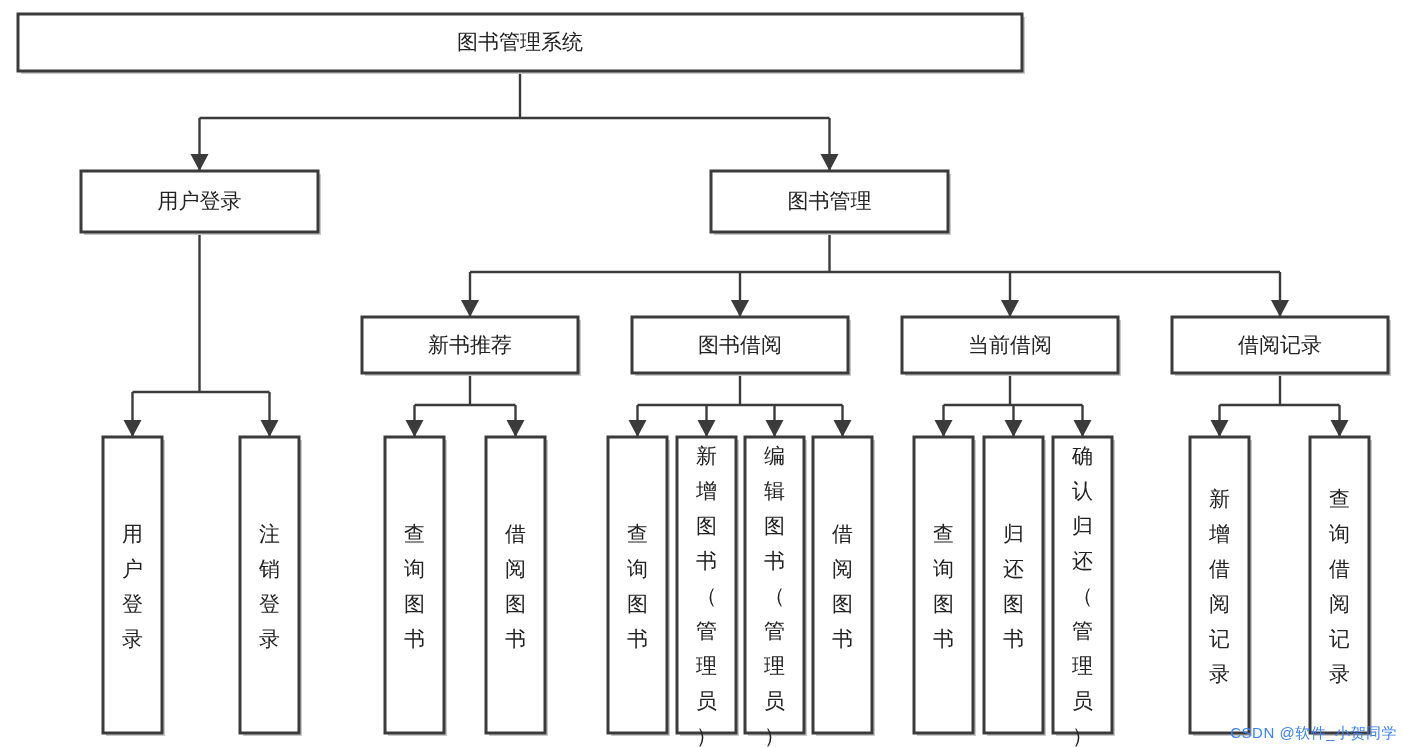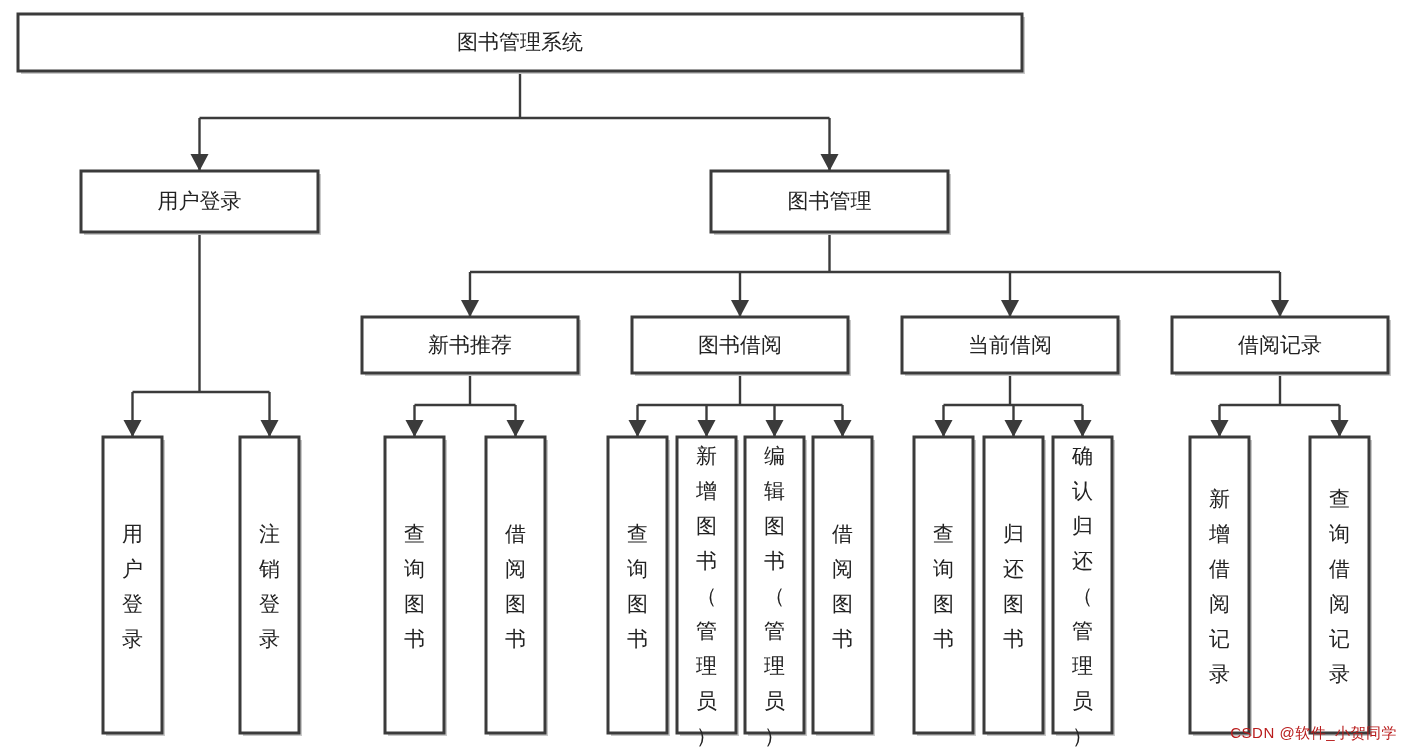--- a/index.html
+++ b/index.html
@@ -32,21 +32,21 @@
     fill:#222222;
     text-anchor:middle;
     font-family:"Liberation Sans","DejaVu Sans",sans-serif;
   }
   .label-v tspan{ font-size:21px; }
 
   .watermark{
     position:absolute;
     right:8px;bottom:4px;
     font-size:15px;
-    color:#b91c1c;
+    color:#3b82f6;
     letter-spacing:.5px;
     white-space:nowrap;
     font-family:"Liberation Sans","DejaVu Sans",sans-serif;
   }
 </style>
 </head>
 <body>
 
 <div id="diagram-root">
 

